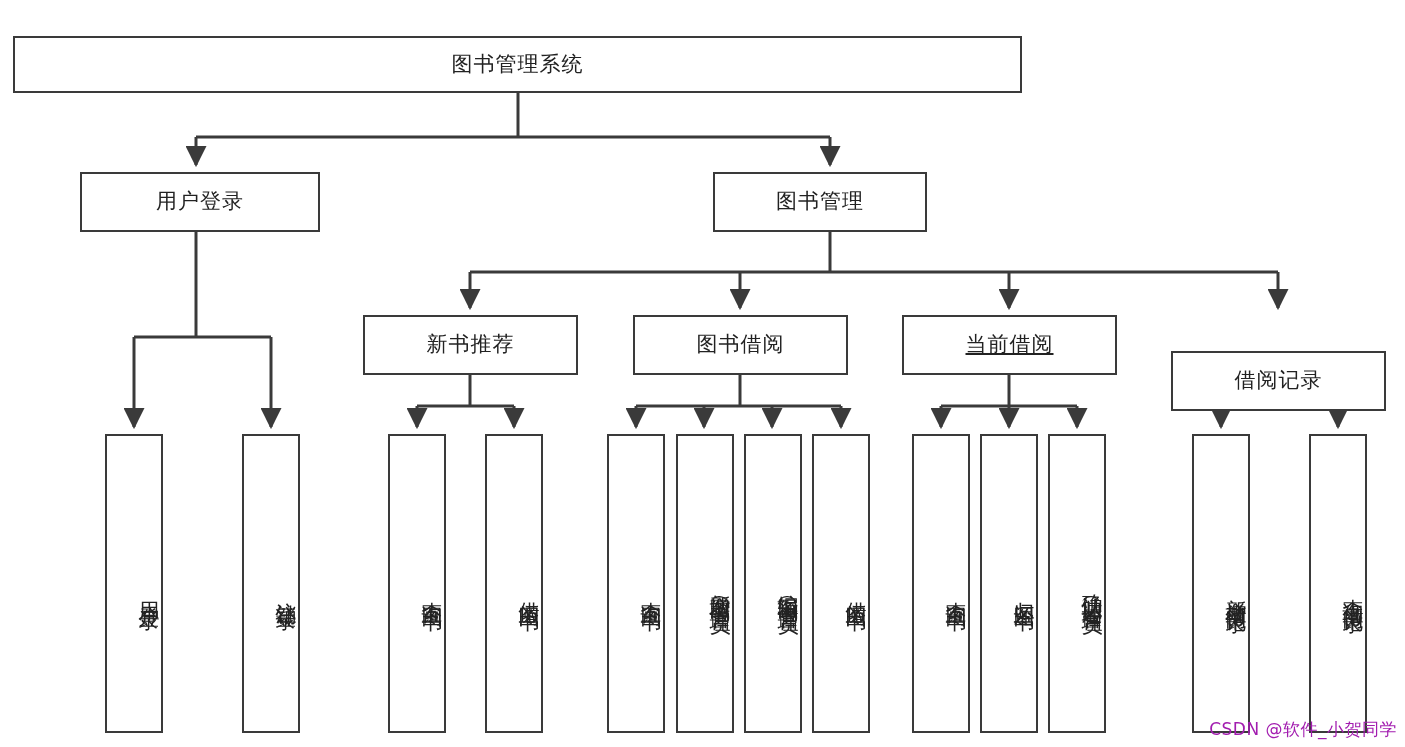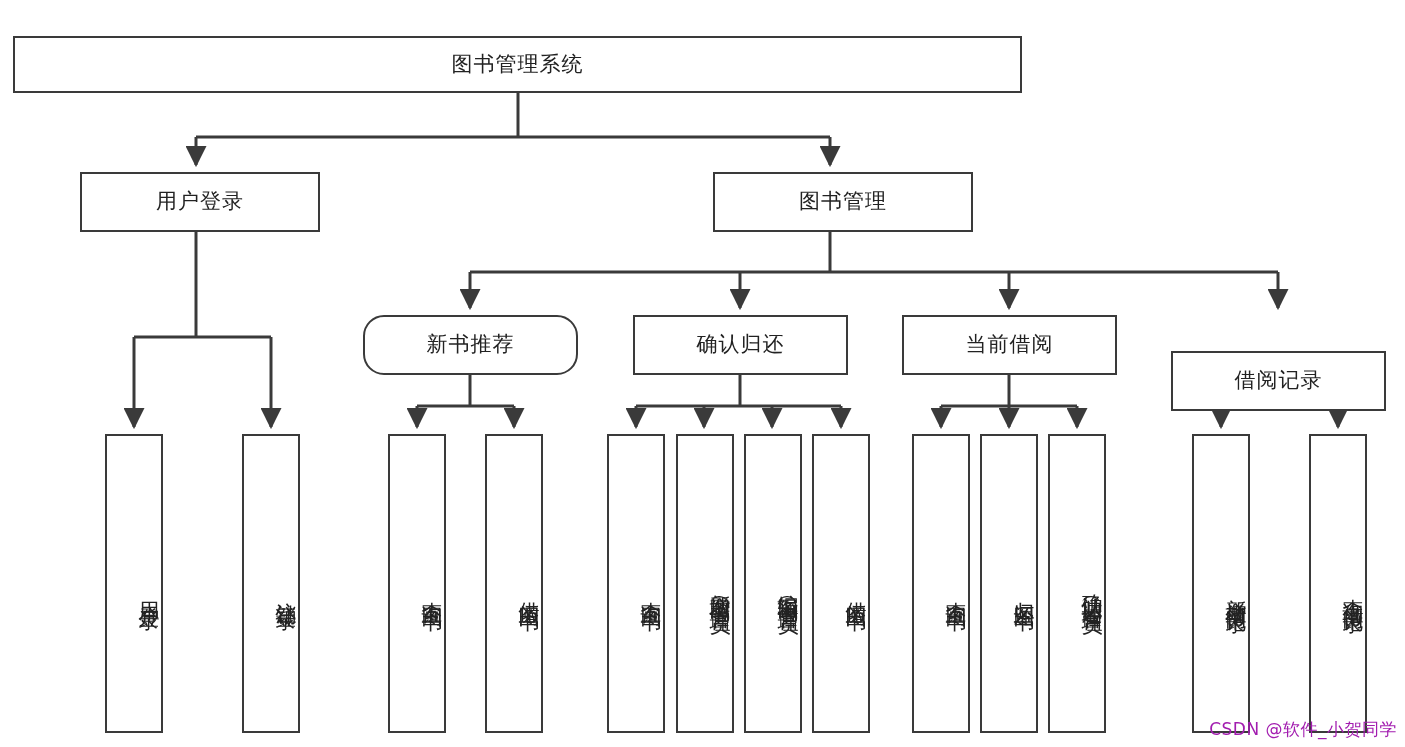--- a/index.html
+++ b/index.html
@@ -118,31 +118,31 @@
     </g>
   </svg>
 
   <div class="node horizontal" style="left:13px; top:12px; width:1009px; height:57px;margin-top:24px;">
     <span class="lbl">图书管理系统</span>
   </div>
 
   <div class="node horizontal" style="left:80px; top:172px; width:240px; height:60px;">
     <span class="lbl">用户登录</span>
   </div>
-  <div class="node horizontal" style="left:713px; top:172px; width:260px; height:60px;">
+  <div class="node horizontal" style="left:713px; top:172px; width:214px; height:60px;">
     <span class="lbl">图书管理</span>
   </div>
 
-  <div class="node horizontal" style="left:363px; top:315px; width:215px; height:60px;border-radius:21px;">
+  <div class="node horizontal" style="left:363px; top:315px; width:215px; height:60px;">
     <span class="lbl">新书推荐</span>
   </div>
   <div class="node horizontal" style="left:633px; top:315px; width:215px; height:60px;">
-    <span class="lbl">确认归还</span>
+    <span class="lbl">图书借阅</span>
   </div>
-  <div class="node horizontal" style="left:902px; top:315px; width:215px; height:60px;">
+  <div class="node horizontal" style="left:902px; top:315px; width:215px; height:60px;text-decoration:underline;">
     <span class="lbl">当前借阅</span>
   </div>
   <div class="node horizontal" style="left:1171px; top:315px; width:215px; height:60px;margin-top:36px;">
     <span class="lbl">借阅记录</span>
   </div>
 
   <div class="node vertical" style="left:105px; top:434px; width:58px; height:299px;">
     <span class="lbl">用户登录</span>
   </div>
   <div class="node vertical" style="left:242px; top:434px; width:58px; height:299px;">

